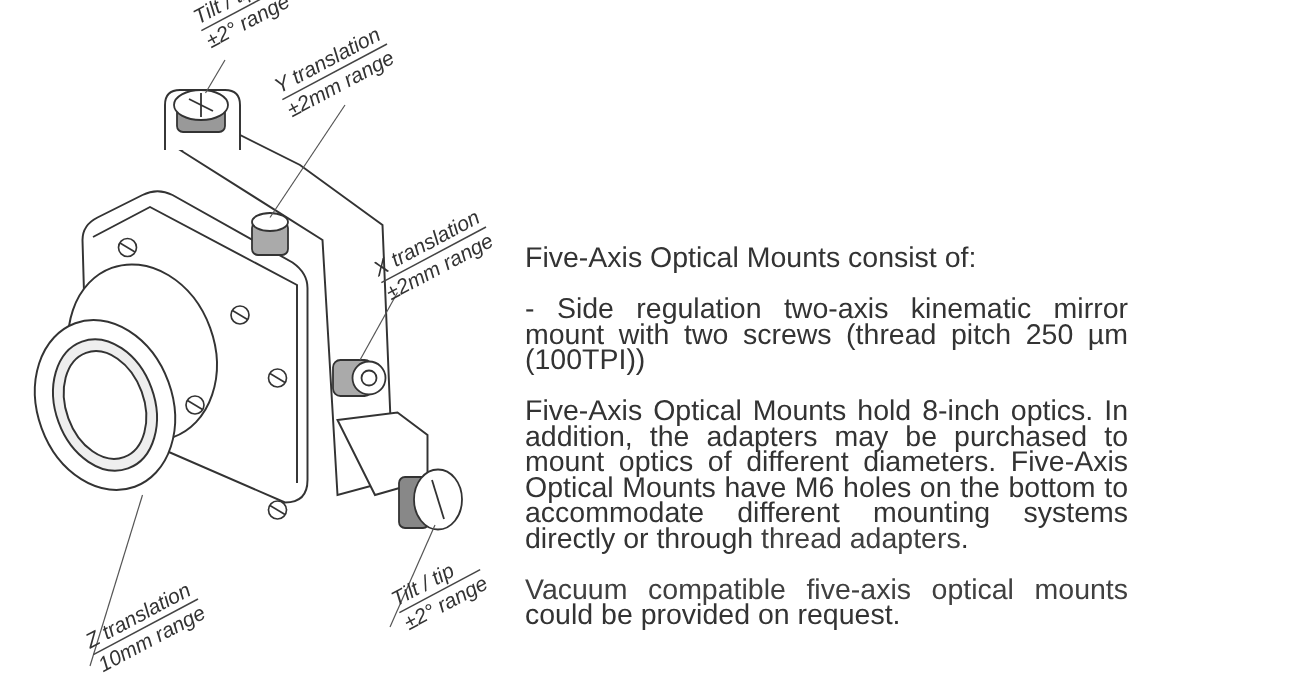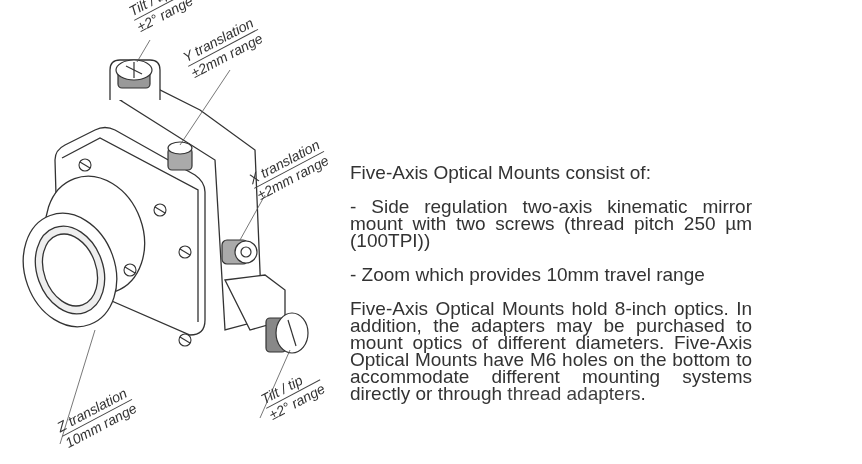--- a/index.html
+++ b/index.html
@@ -91,15 +91,15 @@
   </div>
   <div class="lbl" style="left:70px; top:418px; transform: rotate(-28deg);">
     <span class="top">Z translation</span>
     <span class="bot">10mm range</span>
   </div>
 </div>
 
 <div class="text-col">
   <p>Five-Axis Optical Mounts consist of:</p>
   <p>- Side regulation two-axis kinematic mirror mount with two screws (thread pitch 250 µm (100TPI))</p>
-  <p>- Zoom which provides 10mm travel range</p>
   <p><span>Five-Axis Optical Mounts hold 8-inch optics. In addition, the adapters may be purchased to mount optics of different diameters. Five-Axis Optical Mounts have M6 holes on the bottom to accommodate different mounting systems directly or through </span><a class="green">thread adapters</a><span>.</span></p>
+  <p><a class="green">Vacuum compatible five-axis optical mounts</a><span> could be provided on request.</span></p>
 </div>
 
 </body></html>

